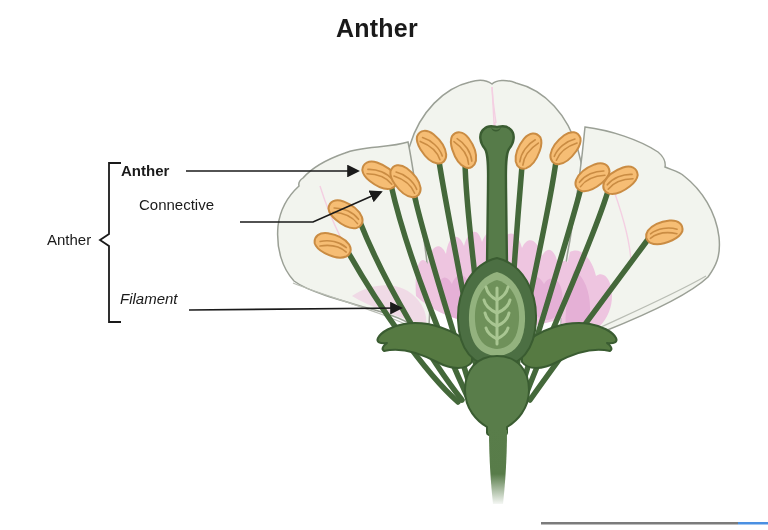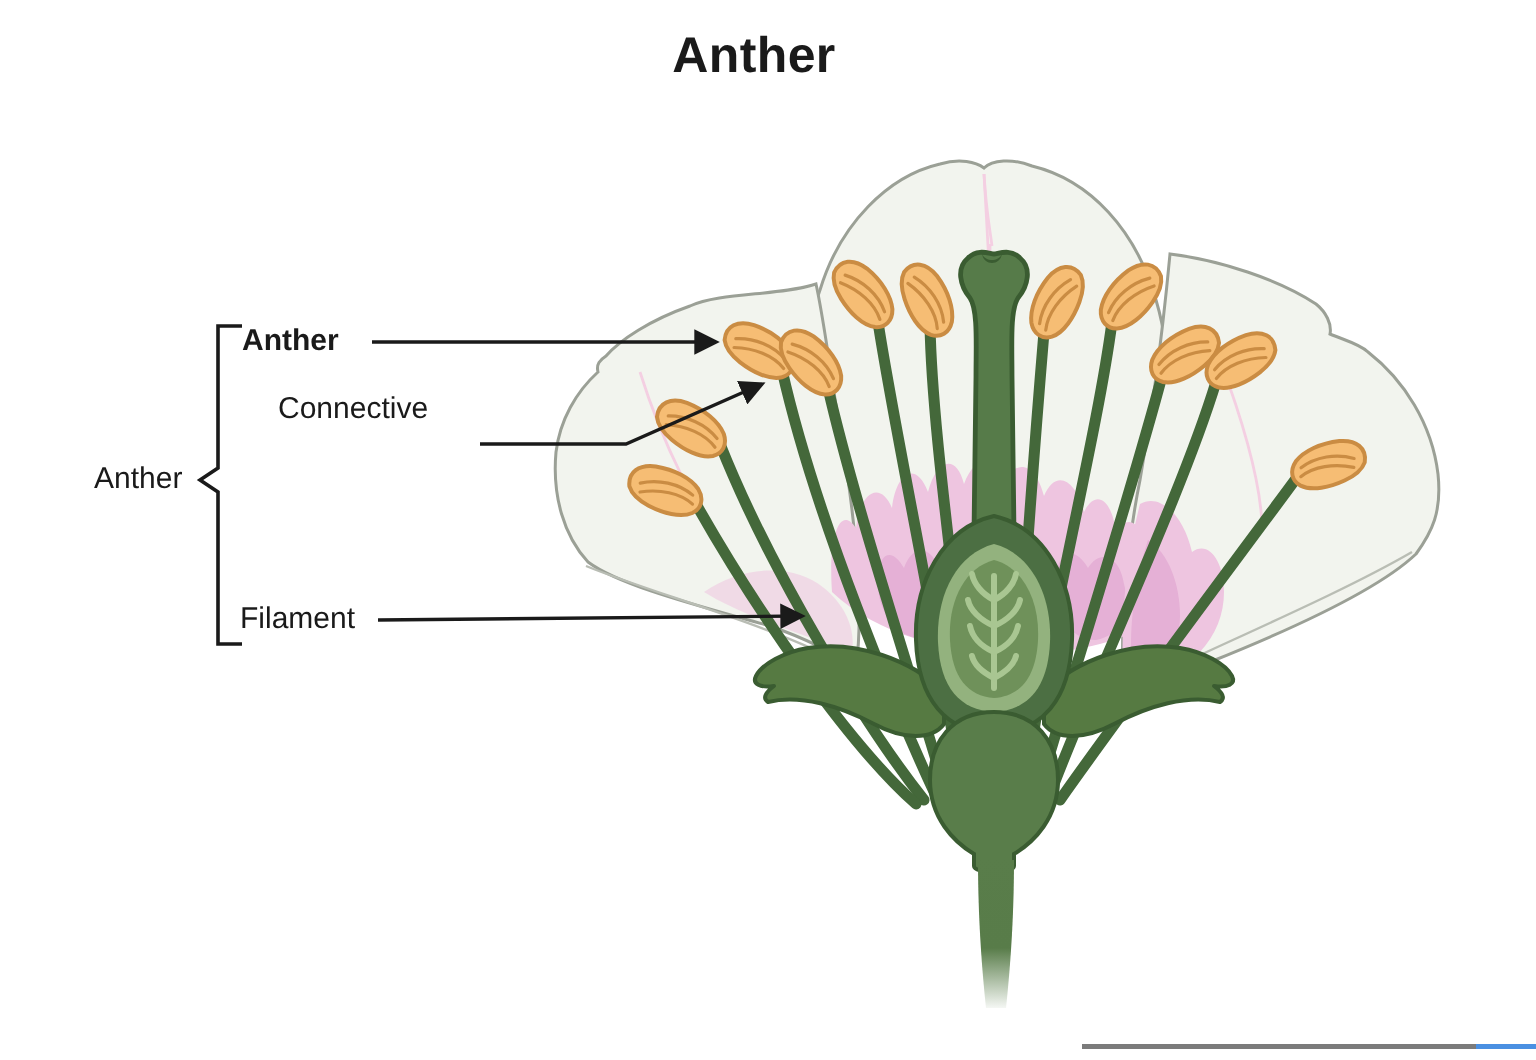--- a/index.html
+++ b/index.html
@@ -6,21 +6,21 @@
   #page{position:relative;width:768px;height:530px;background:#fff;overflow:hidden;
         font-family:"Liberation Sans",sans-serif;color:var(--label-text,#111);}
   #diagram-svg{position:absolute;left:0;top:0;}
   .title{position:absolute;left:297px;top:14px;width:160px;text-align:center;
          font-size:25px;font-weight:700;letter-spacing:.2px;color:var(--label-text);}
   .lbl{position:absolute;font-size:15px;line-height:17px;color:var(--label-text);white-space:nowrap;}
   .lbl.bold{font-weight:700;}
   #lbl-anther{left:121px;top:162px;}
   #lbl-connective{left:139px;top:196px;}
   #lbl-stamen{left:47px;top:231px;}
-  #lbl-filament{left:120px;top:301px;}
+  #lbl-filament{left:120px;top:290px;font-style:italic;}
 
   
   .petal{fill:var(--petal-fill);stroke:var(--petal-stroke);stroke-width:1.5;}
   .petal-rim{fill:none;stroke:var(--petal-rim);stroke-width:1.2;}
   .petal-vein{fill:none;stroke:var(--petal-vein);stroke-width:1.4;}
   .wash{fill:var(--pink-wash);}
   .wash-light{fill:var(--pink-wash);opacity:.55;}
   .wash-deep{fill:var(--pink-deep);opacity:.85;}
   .filament{fill:none;stroke:var(--filament-green);stroke-width:5.5;stroke-linecap:round;}
   .anther-body{fill:var(--anther-fill);stroke:var(--anther-stroke);stroke-width:2;stroke-linejoin:round;}

